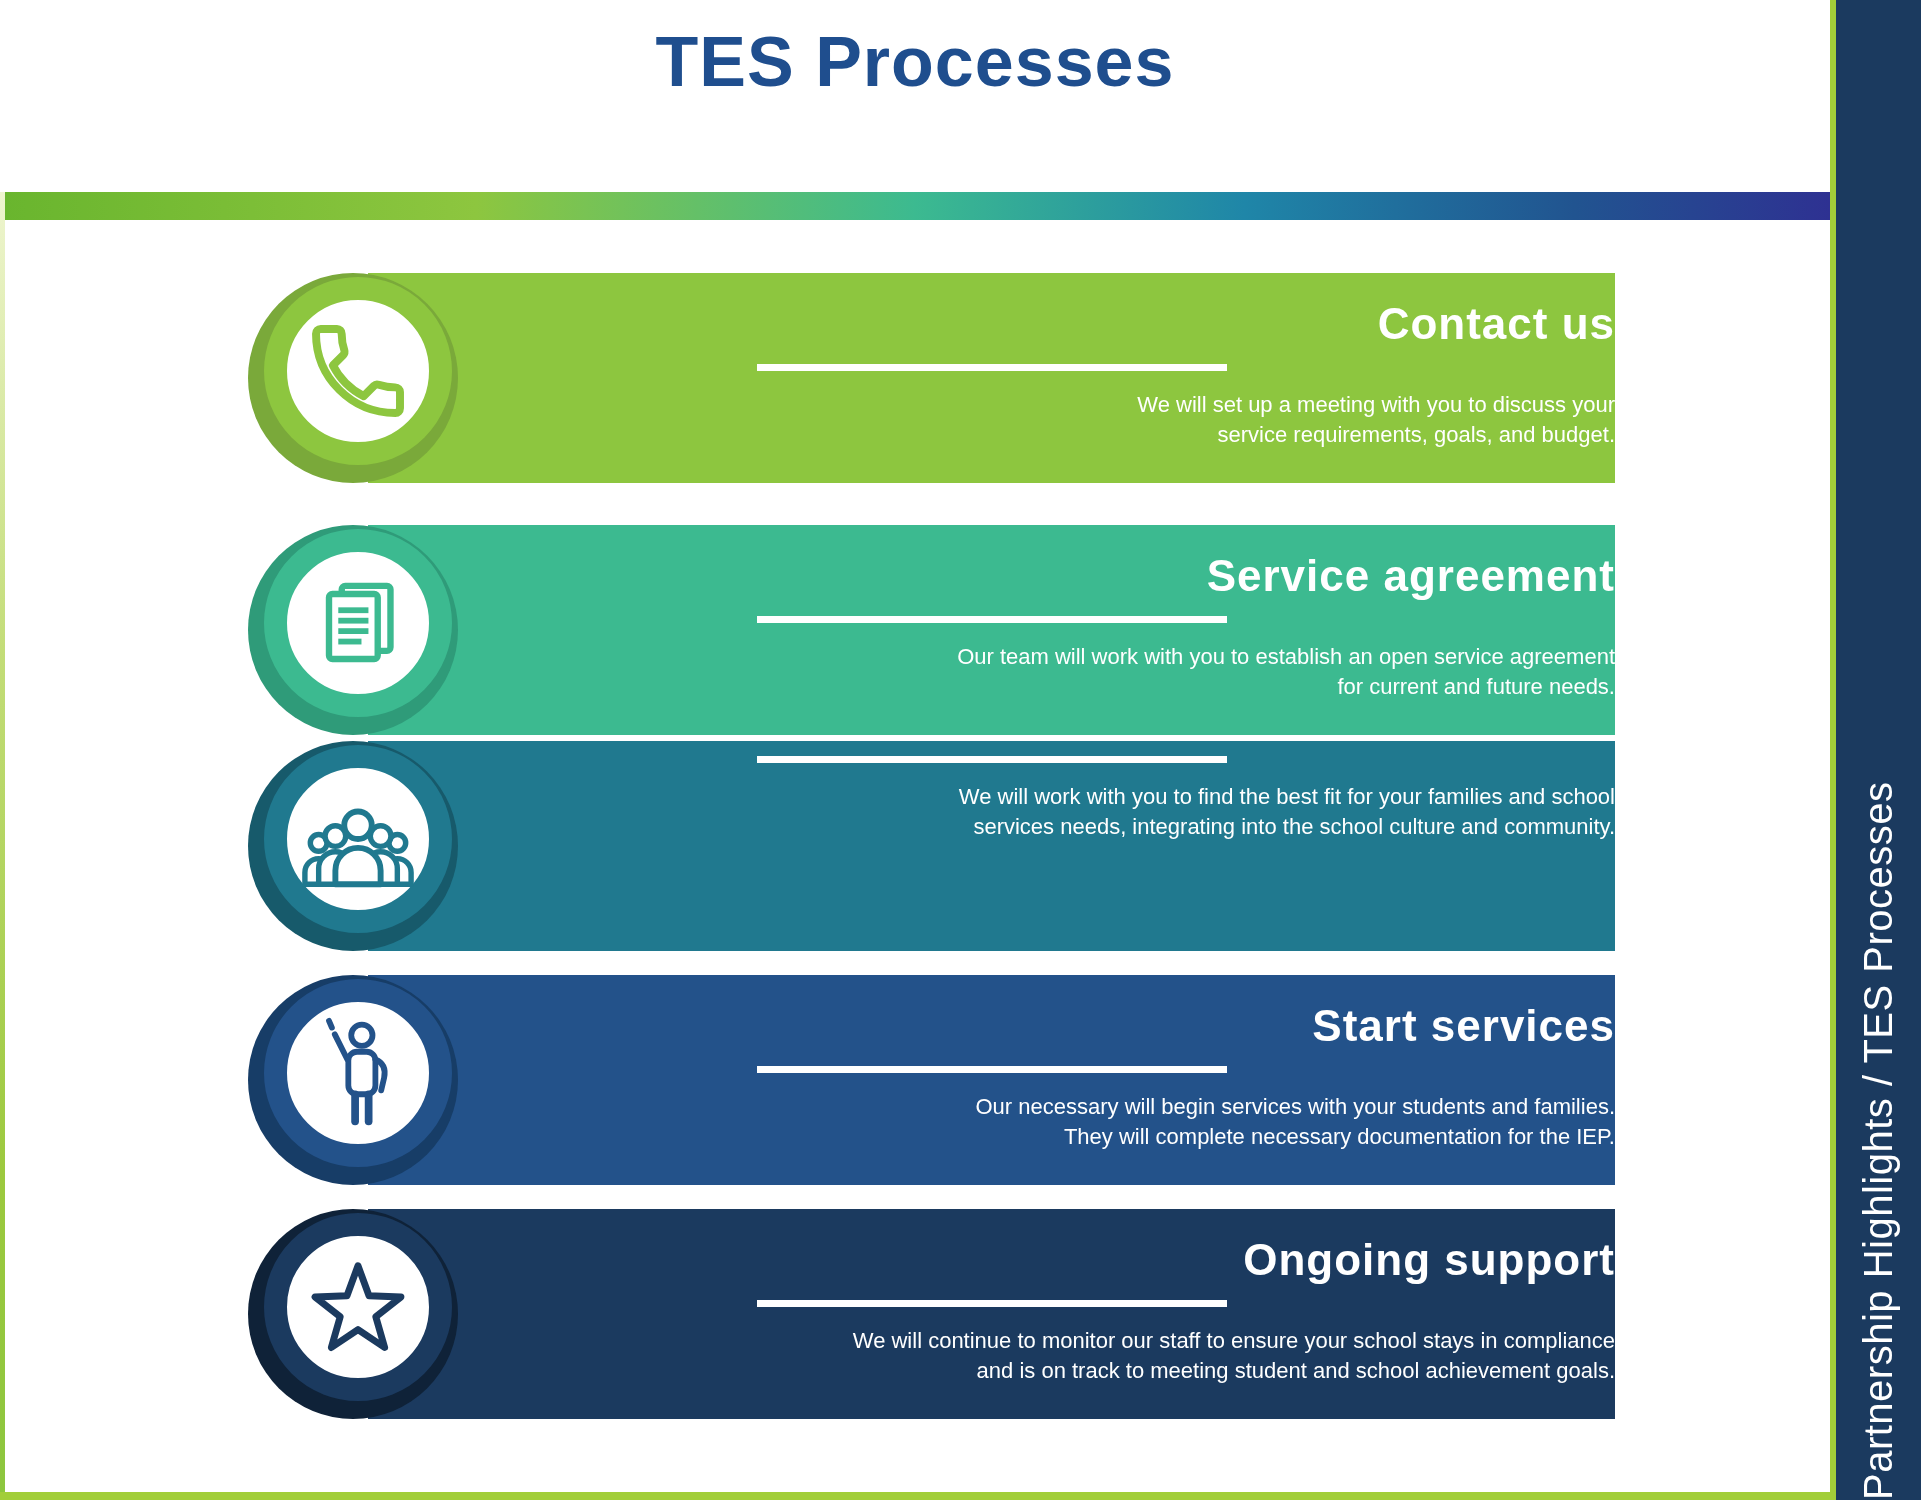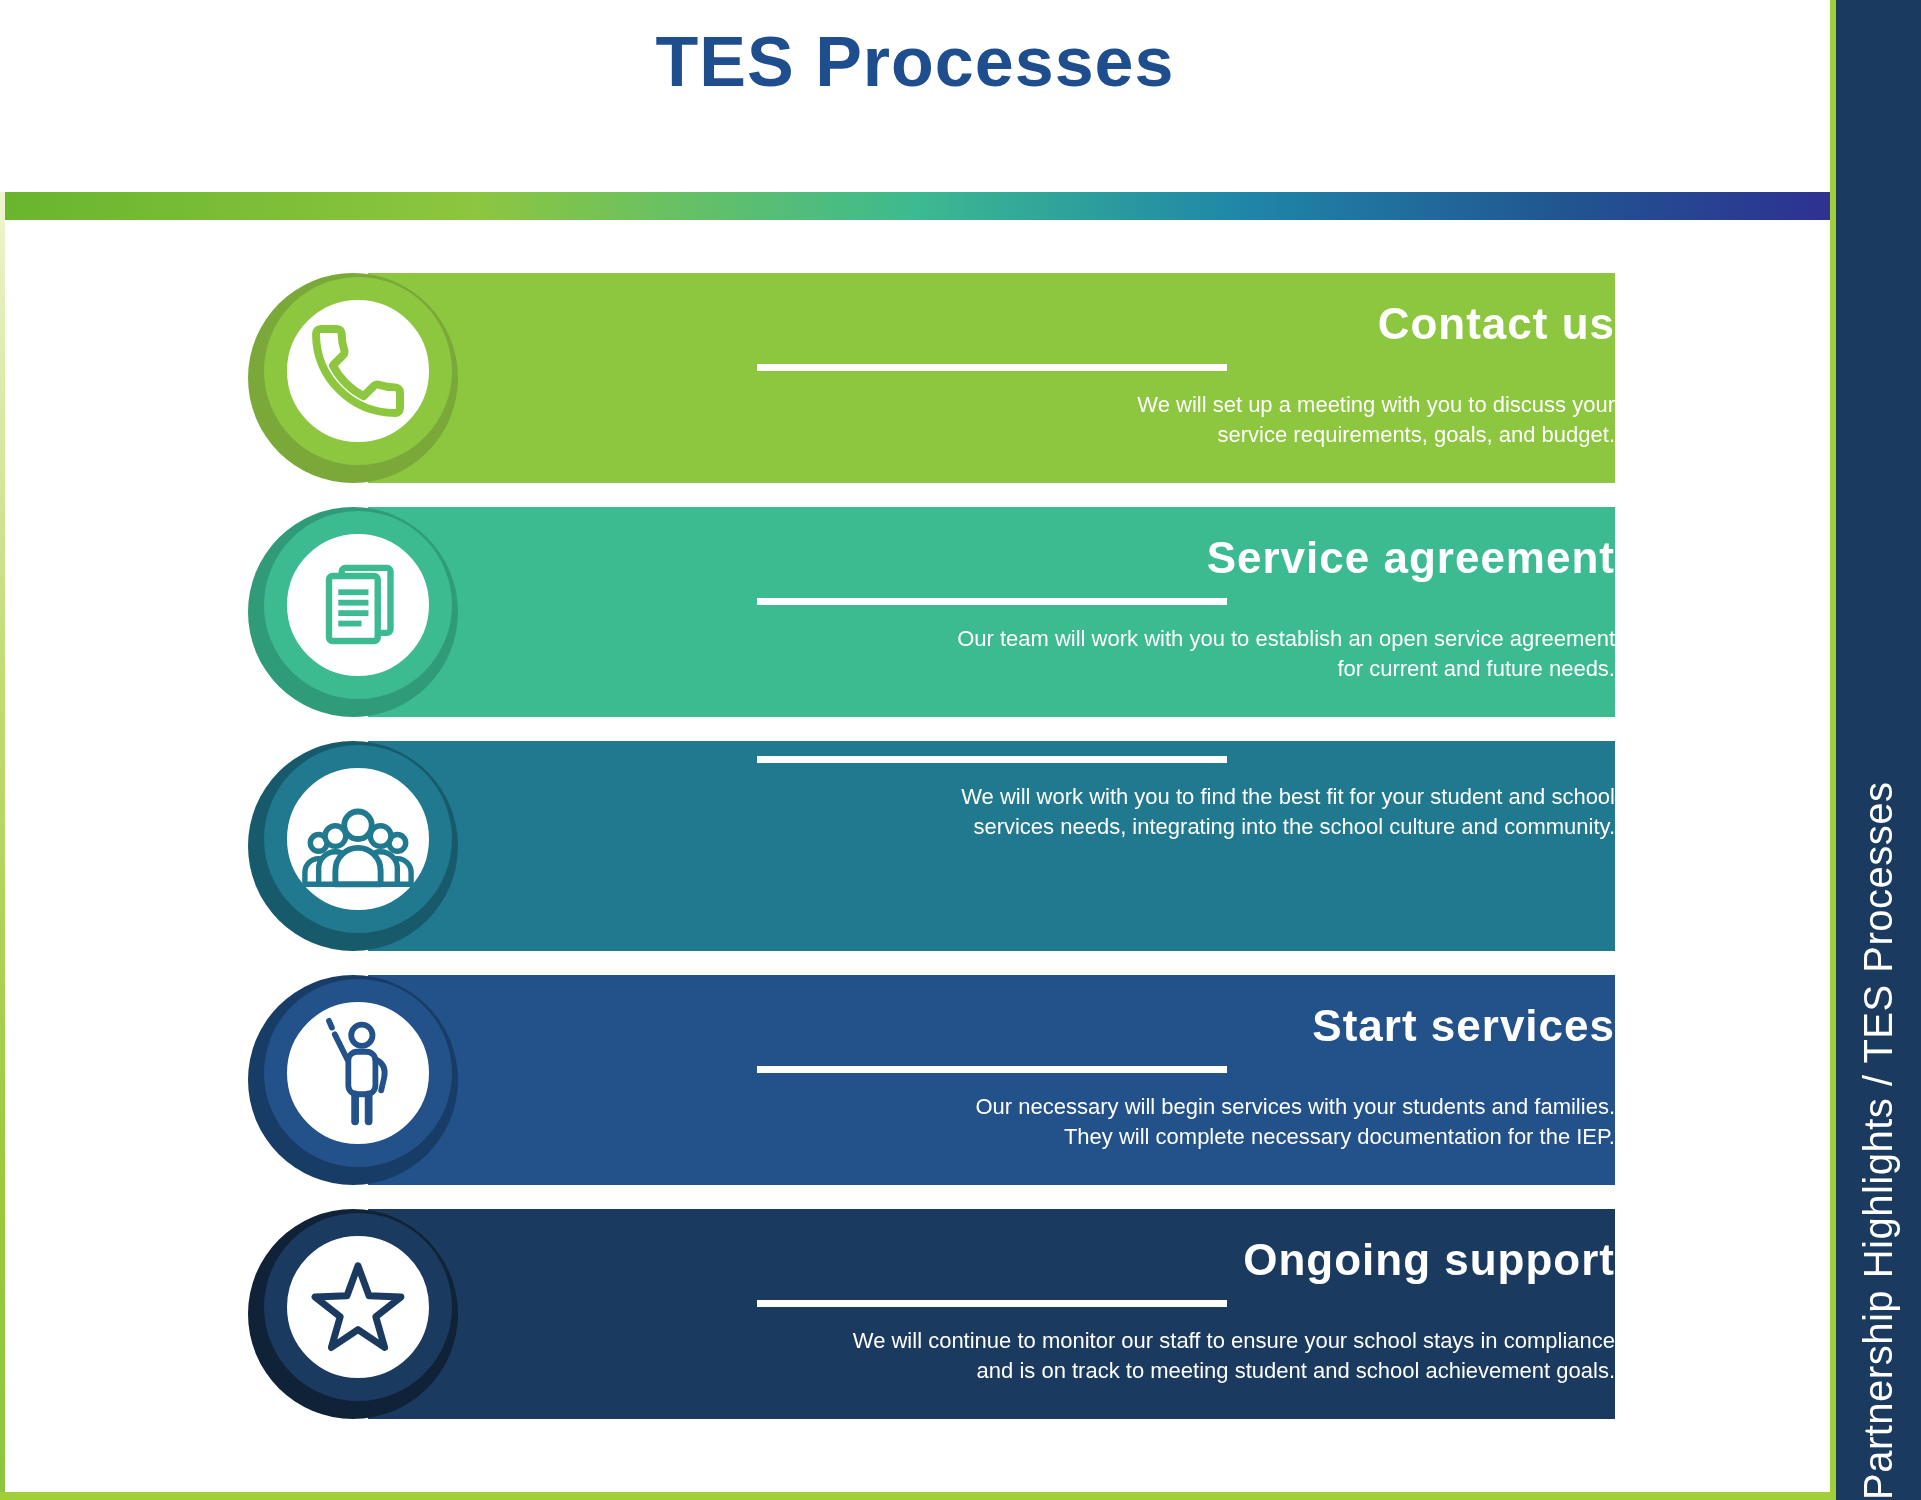--- a/index.html
+++ b/index.html
@@ -67,21 +67,21 @@
       <div class="icon-ring">
 
         <svg width="112" height="112" viewBox="0 0 24 24" fill="none" style="color: rgb(141, 198, 63);">
           <path d="M6.62 10.79c1.44 2.83 3.76 5.14 6.59 6.59l2.2-2.2c.27-.27.67-.36 1.02-.24 1.12.37 2.33.57 3.57.57.55 0 1 .45 1 1V20c0 .55-.45 1-1 1-9.39 0-17-7.61-17-17 0-.55.45-1 1-1h3.5c.55 0 1 .45 1 1 0 1.25.2 2.45.57 3.57.11.35.03.74-.25 1.02l-2.2 2.2z" stroke="currentColor" stroke-width="1.7" stroke-linejoin="round"></path>
         </svg>
 
       </div>
     </div>
   </section>
 
-  <section class="step" style="top: 507px; --band: #3CBA90; --shadow: #2F9B79;">
+  <section class="step" style="top: 525px; --band: #3CBA90; --shadow: #2F9B79;">
     <div class="band">
       <h2 class="step-title">Service agreement</h2>
       <div class="step-underline"></div>
       <p class="step-desc">
         <span class="d1">Our team will work with you to establish an open service agreement</span><br>
         <span class="d2">for current and future needs.</span>
       </p>
     </div>
     <div class="icon-wrap">
       <div class="icon-outer"></div>
@@ -97,21 +97,21 @@
         </svg>
 
       </div>
     </div>
   </section>
 
   <section class="step" style="top: 741px; --band: #20798F; --shadow: #175A6B;">
     <div class="band">
       <div class="step-underline"></div>
       <p class="step-desc">
-        <span class="d1">We will work with you to find the best fit for your student and school</span><br>
+        <span class="d1">We will work with you to find the best fit for your families and school</span><br>
         <span class="d2">services needs, integrating into the school culture and community.</span>
       </p>
     </div>
     <div class="icon-wrap">
       <div class="icon-outer"></div>
       <div class="icon-ring">
 
         <svg width="118" height="118" viewBox="0 0 120 120" fill="none" style="color: rgb(32, 121, 143);">
           <circle cx="20" cy="64" r="8.5" fill="#fff" stroke="currentColor" stroke-width="5.5"></circle>
           <circle cx="100" cy="64" r="8.5" fill="#fff" stroke="currentColor" stroke-width="5.5"></circle>

